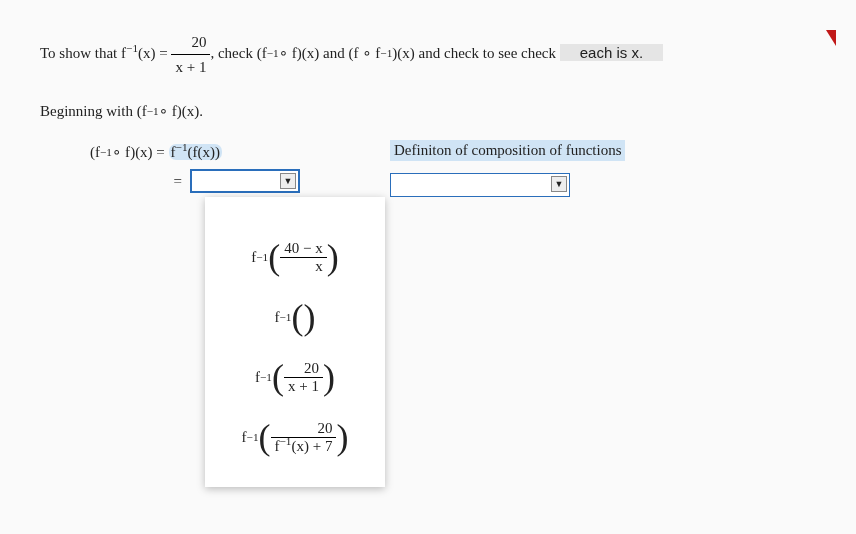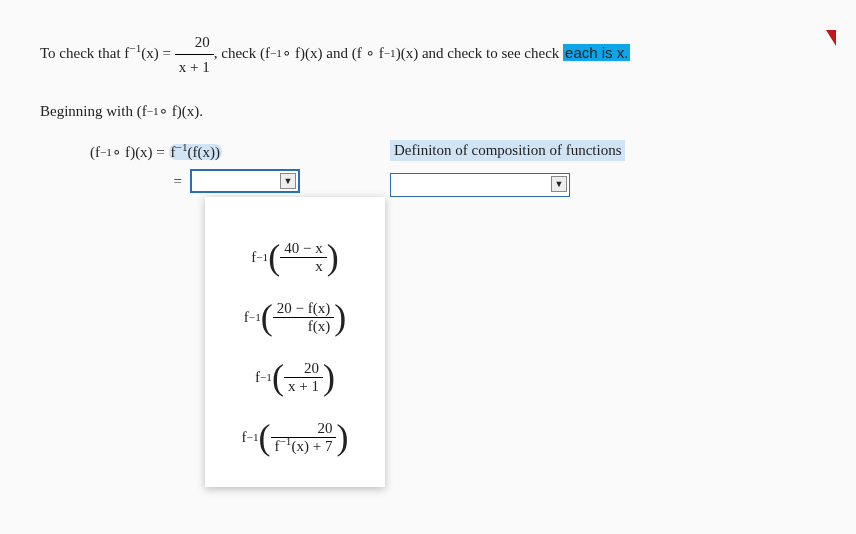--- a/index.html
+++ b/index.html
@@ -8,21 +8,21 @@
     padding: 30px 40px;
     font-family: Arial, sans-serif;
     font-size: 15px;
     color: #222;
     background: #fafafa;
     width: 856px;
     height: 534px;
     position: relative;
   }
   .problem-text { margin-bottom: 20px; line-height: 1.6; }
-  .hl-yellow { background: #0ea5e9; padding: 0 2px; }
+  .hl-yellow { background: #e5e5e5; padding: 0 20px; }
   .hl-blue { background: #d0e4f5; padding: 0 2px; border-radius: 7px; }
   .math { font-family: 'Times New Roman', serif; }
   .frac {
     display: inline-block;
     vertical-align: middle;
     text-align: right;
     font-family: 'Times New Roman', serif;
   }
   .frac .num { display: block; border-bottom: 1px solid #000; padding: 0 4px; }
   .frac .den { display: block; padding: 0 4px; }
@@ -91,21 +91,21 @@
     border-top: 16px solid #c01818;
   }
 </style>
 </head>
 <body>
 
 <div class="corner-mark"></div>
 
 <div class="problem-text">
   <span class="math">
-    <span>To check that f</span><sup>−1</sup><span>(x) =</span>
+    <span>To show that f</span><sup>−1</sup><span>(x) =</span>
     <span class="frac"><span class="num">20</span><span class="den">x + 1</span></span><span>, check </span>
     <span class="paren-wrap">(<span>f</span><sup>−1</sup><span> ∘ f</span>)</span><span>(x)</span><span> and </span>
     <span class="paren-wrap">(<span>f ∘ f</span><sup>−1</sup>)</span><span>(x)</span><span> and check to see check </span>
   </span>
   <span class="hl-yellow">each is x.</span>
 </div>
 
 <div class="problem-text">
   <span class="math">
     <span>Beginning with </span>
@@ -145,24 +145,20 @@
     <span class="frac">
         <span class="num">40 − x</span>
         <span class="den">x</span>
       </span>
     <span class="big-paren">)</span>
   </div>
   <div class="dropdown-option">
     <span>f</span>
       <sup>−1</sup>
     <span class="big-paren">(</span>
-    <span class="frac">
-        <span class="num">20 − f(x)</span>
-        <span class="den">f(x)</span>
-      </span>
     <span class="big-paren">)</span>
   </div>
   <div class="dropdown-option">
     <span>f</span>
       <sup>−1</sup>
     <span class="big-paren">(</span>
     <span class="frac">
         <span class="num">20</span>
         <span class="den">x + 1</span>
       </span>

